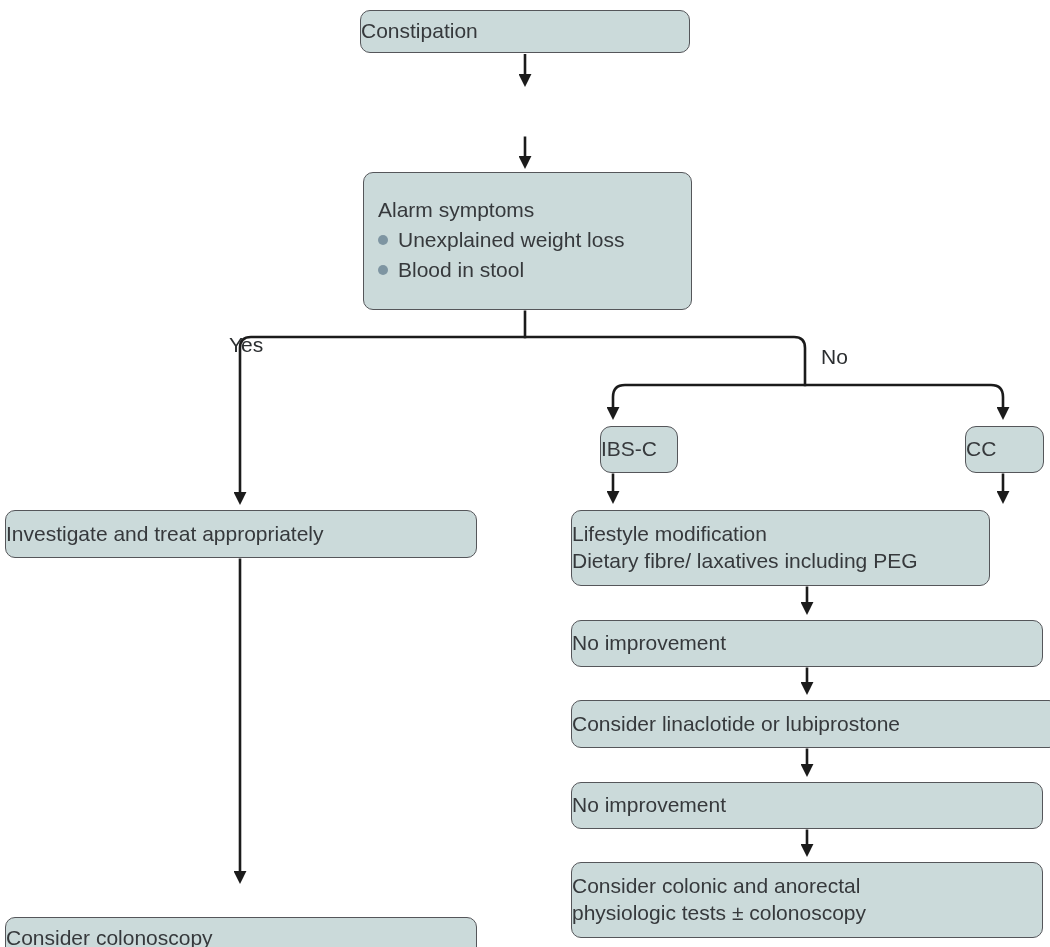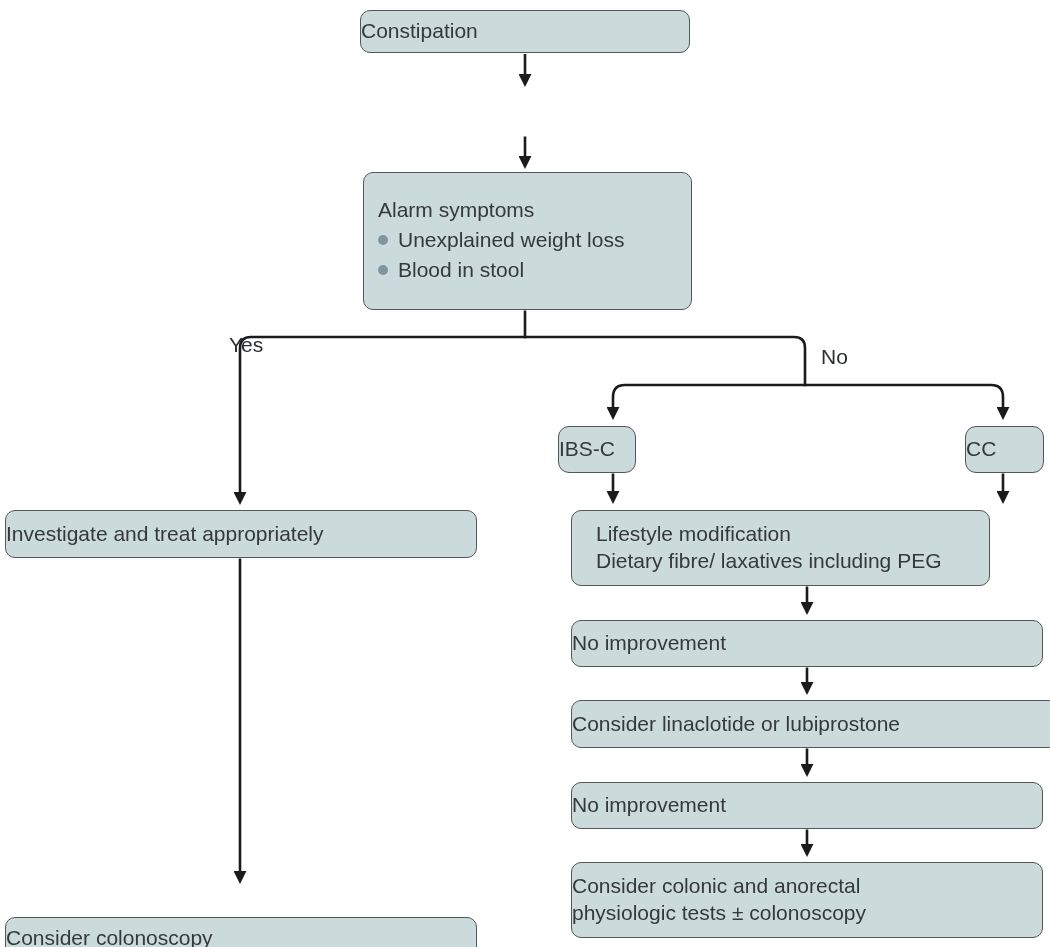--- a/index.html
+++ b/index.html
@@ -37,23 +37,23 @@
     color: #36393c;
   }
   .node.small { border-radius: 11px; }
   
   .n-constipation { left: 360px; top: 10px;  width: 330px; height: 43px; }
   .n-history      { left: 164px; top: 91px;  width: 724px; height: 45px; }
   .n-alarm        { left: 363px; top: 172px; width: 329px; height: 138px;
                     align-items: flex-start; text-align: center; padding: 6px 12px 6px 14px; }
   .n-investigate  { left: 5px;   top: 510px; width: 472px; height: 48px; }
   .n-colonoscopy  { left: 5px;   top: 889px; width: 472px; height: 42px; margin-top: 28px; }
-  .n-ibsc         { left: 558px; top: 426px; width: 78px;  height: 47px; }
+  .n-ibsc         { left: 600px; top: 426px; width: 78px;  height: 47px; }
   .n-cc           { left: 965px; top: 426px; width: 79px;  height: 47px; }
-  .n-lifestyle    { left: 571px; top: 510px; width: 419px; height: 76px; padding-left: 24px; }
+  .n-lifestyle    { left: 571px; top: 510px; width: 419px; height: 76px; }
   .n-noimp1       { left: 571px; top: 620px; width: 472px; height: 47px; }
   .n-linaclotide  { left: 571px; top: 700px; width: 488px; height: 48px; }
   .n-noimp2       { left: 571px; top: 782px; width: 472px; height: 47px; }
   .n-physiologic  { left: 571px; top: 862px; width: 472px; height: 76px; }
 
   .alarm-list {
     list-style: none;
     margin: 2px 0 0 0;
     padding: 0;
   }

